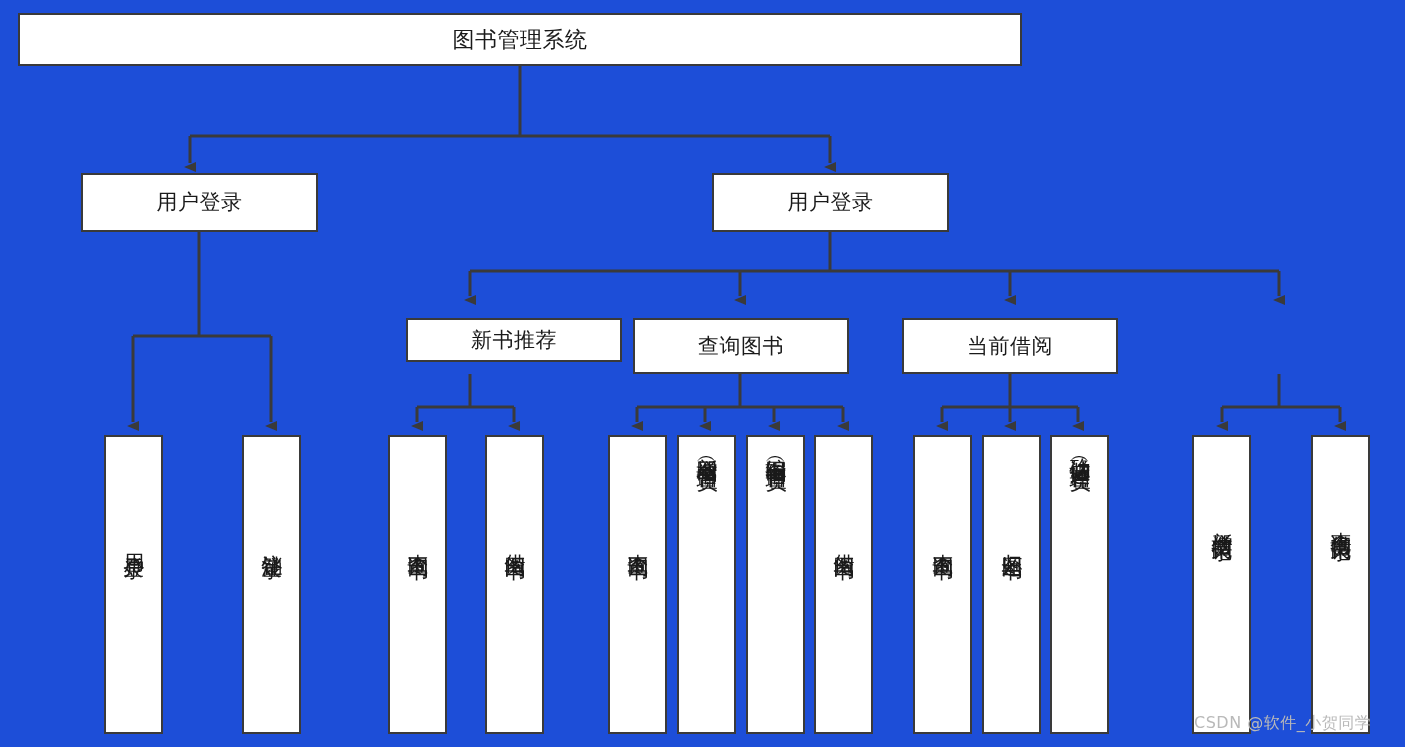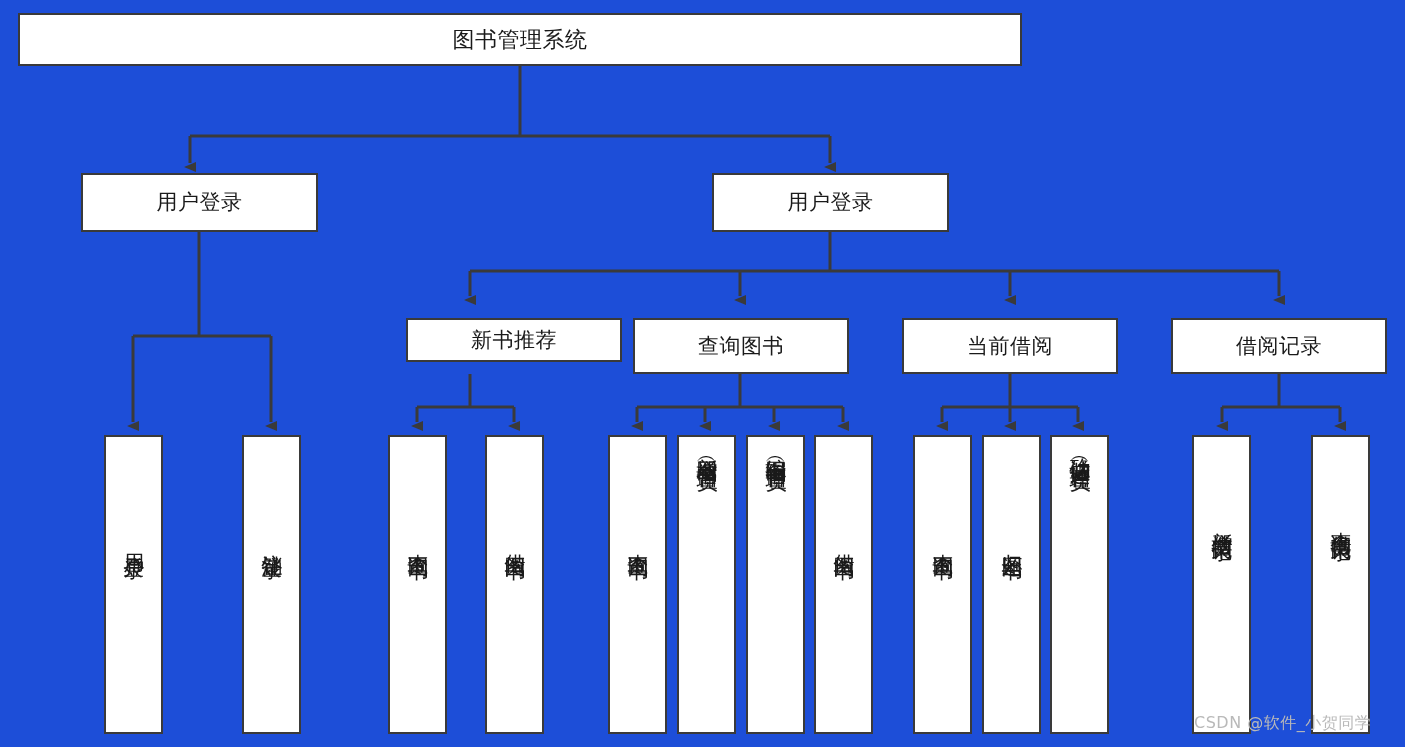--- a/index.html
+++ b/index.html
@@ -150,23 +150,20 @@
   </div>
 
   <div class="node horiz" style="left:633px; top:318px; width:216px; height:56px;">
     <span class="node-label">查询图书</span>
   </div>
 
   <div class="node horiz" style="left:902px; top:318px; width:216px; height:56px;">
     <span class="node-label">当前借阅</span>
   </div>
 
-  <div class="node horiz" style="left:1171px; top:318px; width:216px; height:56px;">
-    <span class="node-label">借阅记录</span>
-  </div>
 
   <div class="node vert midshort" style="left:104px; top:435px; width:59px; height:299px;">
     <span class="node-label">用户登录</span>
   </div>
 
   <div class="node vert midshort" style="left:242px; top:435px; width:59px; height:299px;">
     <span class="node-label">注销登录</span>
   </div>
 
   <div class="node vert midshort" style="left:388px; top:435px; width:59px; height:299px;">

